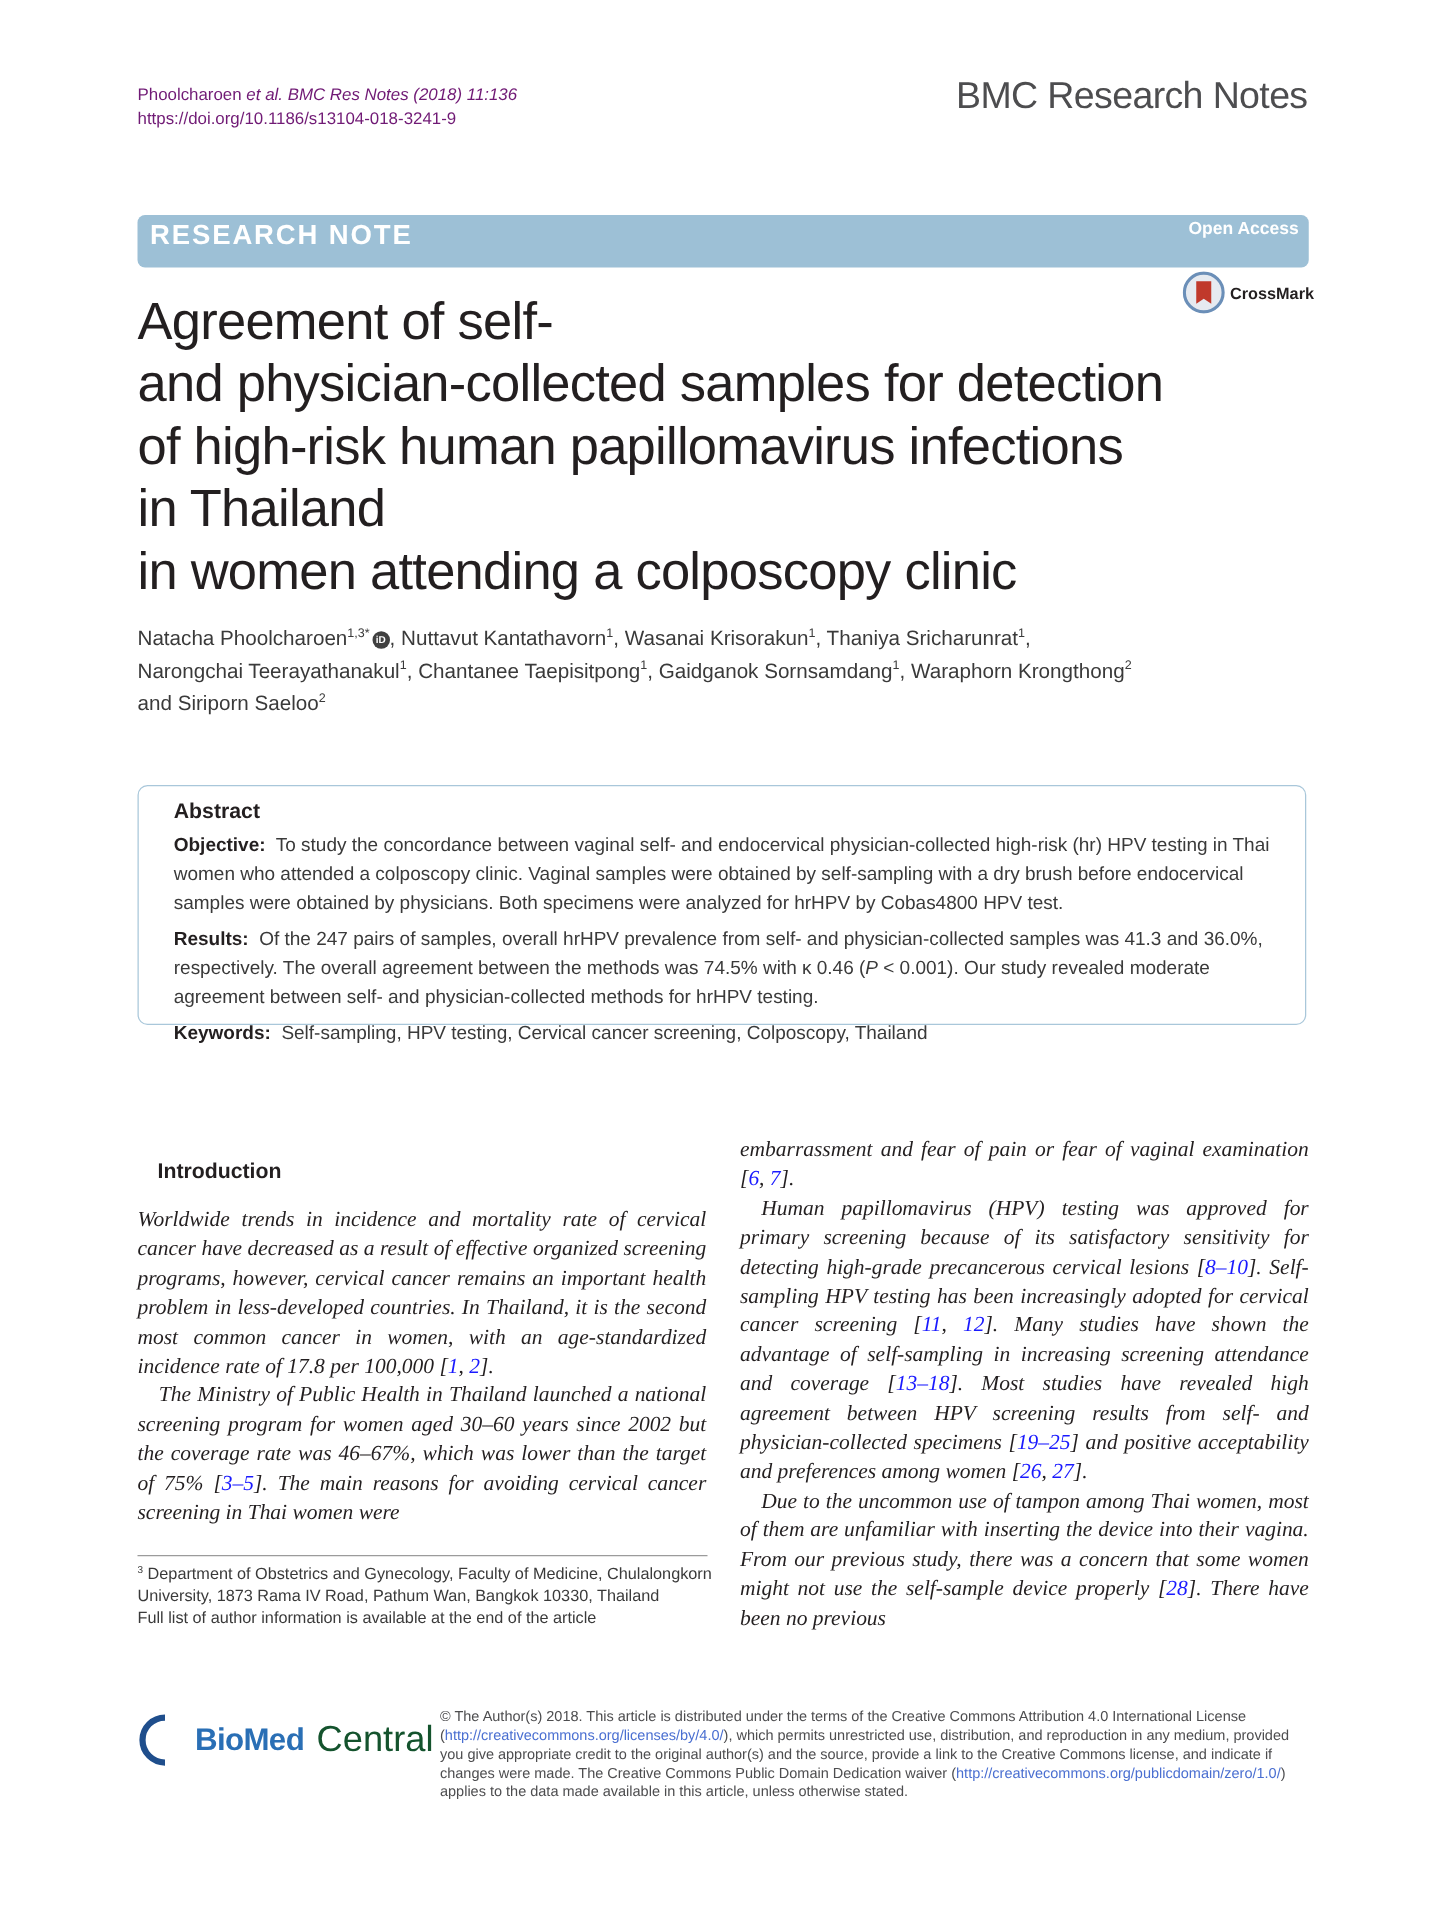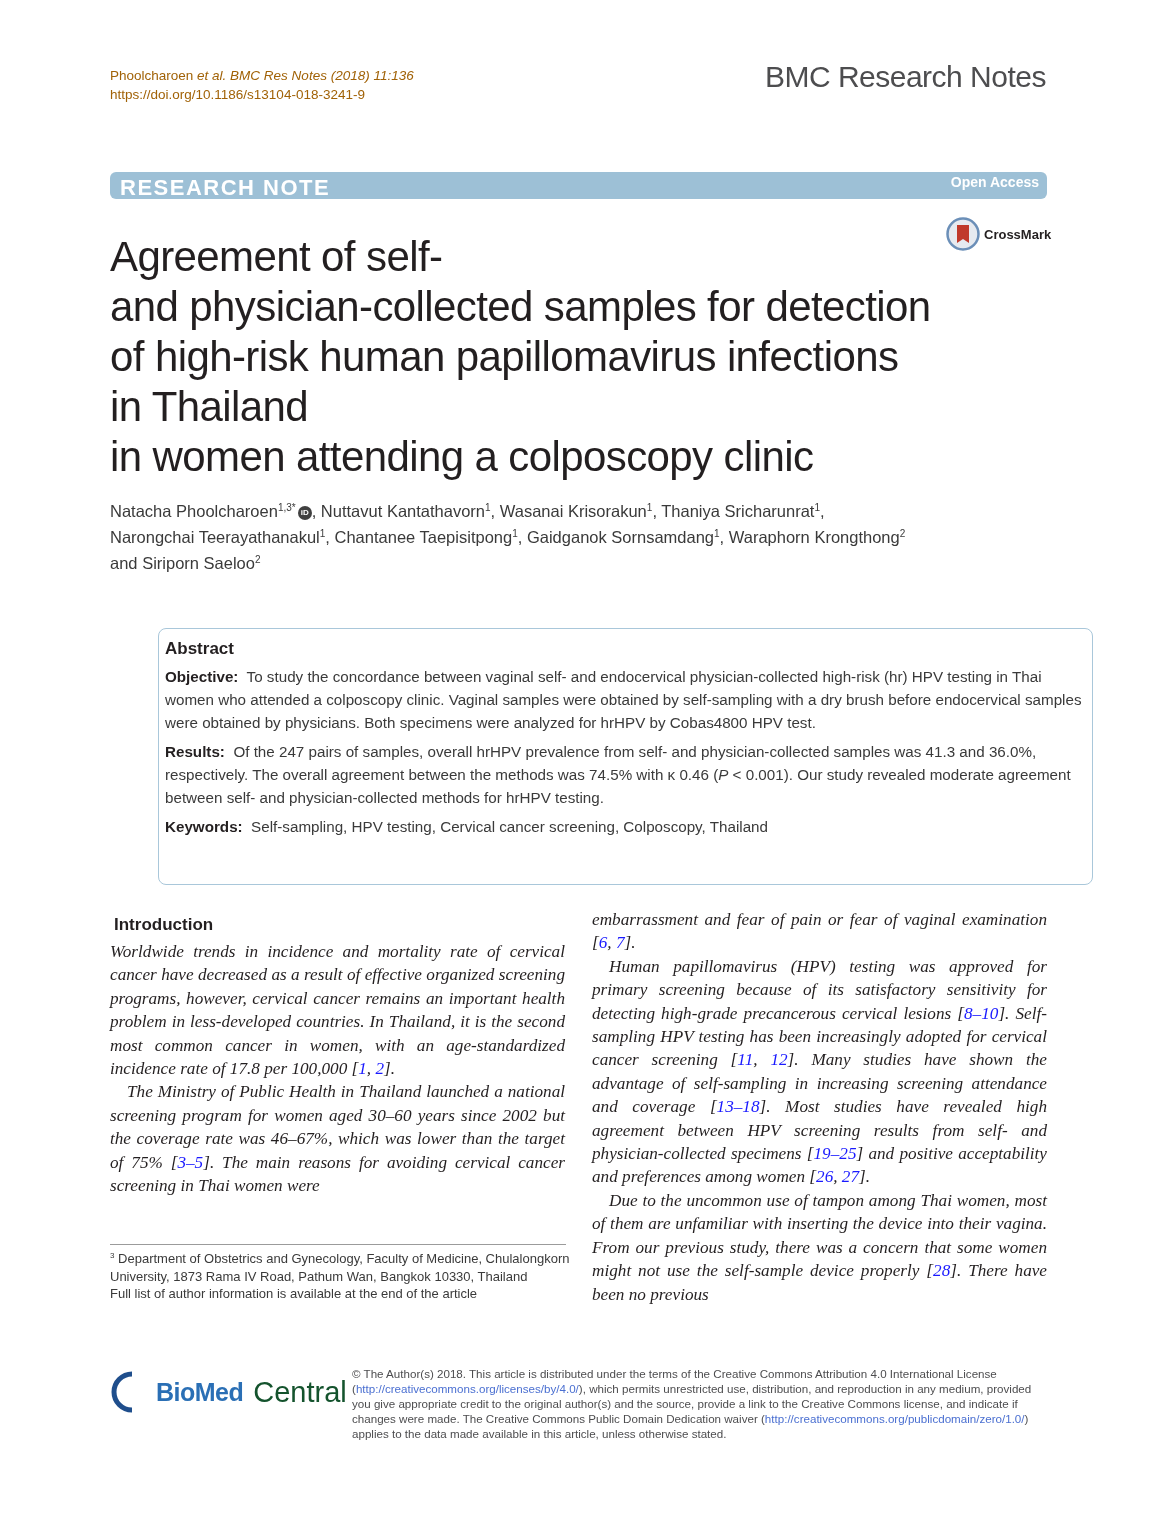--- a/index.html
+++ b/index.html
@@ -1,48 +1,48 @@
 <!DOCTYPE html>
 <html><head>
 <meta charset="utf-8">
 <style>
   html, body { margin:0; padding:0; background:#ffffff; }
   body { width:1156px; height:1536px; position:relative; overflow:hidden; color:#231f20; }
   .sans { font-family:"Liberation Sans", "DejaVu Sans", sans-serif; }
   .serif { font-family:"Liberation Serif", "DejaVu Serif", serif; }
   .abs { position:absolute; }
 
-  .running-head { left:110px; top:66px; font-size:13.5px; line-height:19px; color:#a16207; }
+  .running-head { left:110px; top:66px; font-size:13.5px; line-height:19px; color:#701a75; }
   .running-head i { font-style:italic; }
   .journal-name { right:110px; top:60px; font-size:30px; color:#4d4d4f; letter-spacing:-0.5px; }
 
-  .band { left:110px; top:172px; width:937px; height:27px; background:#9dc0d6; border-radius:6px; }
+  .band { left:110px; top:172px; width:937px; height:42px; background:#9dc0d6; border-radius:6px; }
   .band .left { position:absolute; left:10px; top:3px; font-size:22px; font-weight:bold; color:#ffffff; letter-spacing:1.5px; }
   .band .right { position:absolute; right:8px; top:2px; font-size:14px; font-weight:bold; color:#ffffff; }
 
   .crossmark { left:946px; top:215px; height:38px; display:flex; align-items:center; gap:4px; }
   .crossmark .cm-icon { width:34px; height:34px; }
   .crossmark .cm-label { font-size:13px; font-weight:bold; color:#231f20; font-family:Liberation Sans, sans-serif; }
 
   .title { left:110px; top:232px; width:920px; font-size:42px; line-height:50px; color:#231f20; letter-spacing:-0.6px; }
   .title div { white-space:nowrap; }
 
   .authors { left:110px; top:498px; width:940px; font-size:16.5px; line-height:26px; color:#3a3a3a; }
   .authors sup { font-size:10px; vertical-align:super; line-height:0; }
   .orcid { display:inline-block; width:14px; height:14px; border-radius:50%; background:#404040; color:#fff; font-size:8px; font-weight:bold; text-align:center; line-height:14px; vertical-align:middle; margin-left:2px; }
 
-  .abstract { left:110px; top:628px; width:935px; height:257px; border:1.5px solid #a9c7da; border-radius:8px; box-sizing:border-box; padding:10px 6px;margin-left:48px; }
+  .abstract { left:110px; top:628px; width:935px; height:192px; border:1.5px solid #a9c7da; border-radius:8px; box-sizing:border-box; padding:10px 28px; }
   .abstract h3 { margin:0 0 6px 0; font-size:17px; font-weight:bold; color:#231f20; }
   .abstract p { margin:0 0 6px 0; font-size:15.2px; line-height:23px; color:#3a3a3a; }
   .abstract p b { color:#231f20; }
 
   .col { width:455px; font-size:17.2px; line-height:23.4px; text-align:justify; color:#231f20; }
   .col p { margin:0;font-style:italic; }
   .col .indent { text-indent:17px; }
-  .col h2 { margin:4px; font-size:17px; font-weight:bold; font-family:"Liberation Sans", sans-serif; line-height:22px; }
+  .col h2 { margin:16px; font-size:17px; font-weight:bold; font-family:"Liberation Sans", sans-serif; line-height:22px; }
   .ref { color:#1a1aff; }
   .col-left { left:110px; top:910px; }
   .col-right { left:592px; top:910px; }
 
   .footnote-rule { left:110px; top:1244px; width:456px; height:1px; background:#9b9b9b; }
   .footnote { left:110px; top:1247px; width:470px; font-size:13px; line-height:17.5px; color:#3a3a3a; }
   .footnote sup { font-size:8px; }
 
   .bmc-logo { left:110px; top:1370px; display:flex; align-items:center; gap:6px; }
   .bmc-logo .bm-bold { font-size:25px; font-weight:bold; color:#2a6fb5; letter-spacing:-0.5px; }

